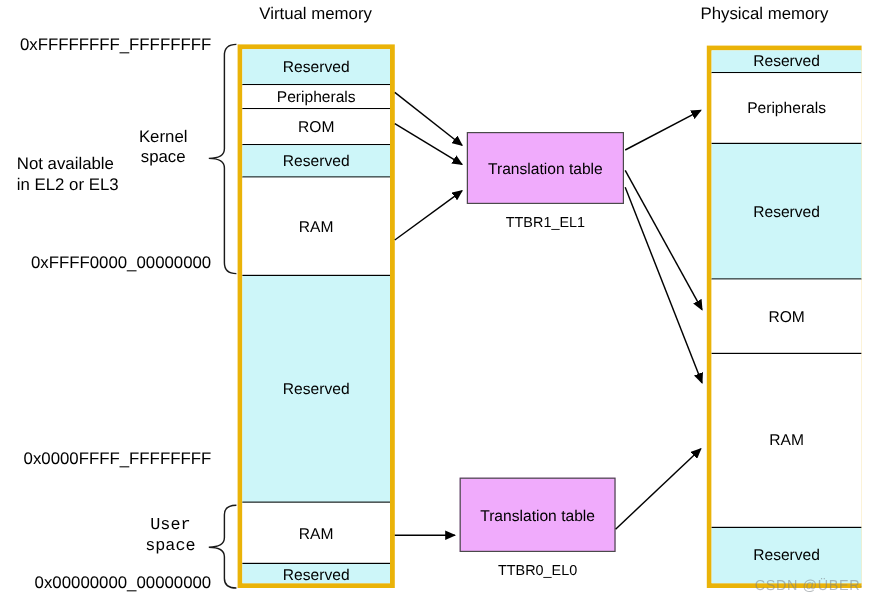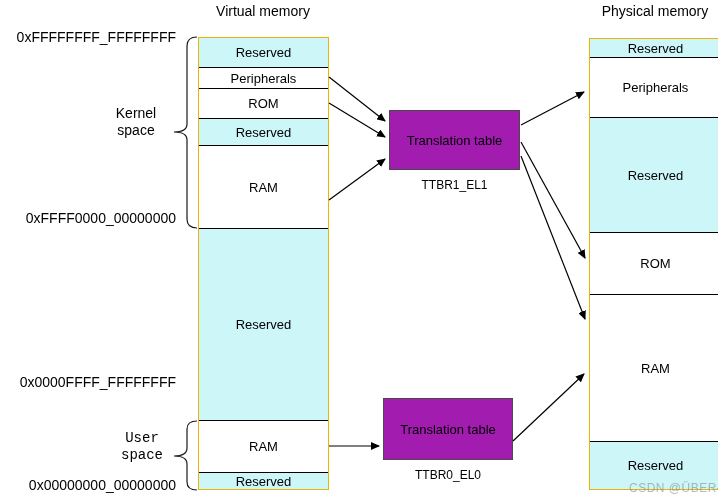--- a/index.html
+++ b/index.html
@@ -2,45 +2,45 @@
 <html style="--cyan: #cdf6f9;"><head>
 <meta charset="utf-8">
 <style>
   html,body{margin:0;padding:0;background:#ffffff;}
   #diagram{
     position:relative;width:718px;height:502px;
     font-family:"Liberation Sans","DejaVu Sans",sans-serif;
     color:#000;overflow:hidden;background:#fff;
   }
   .col-title{position:absolute;font-size:14px;text-align:center;white-space:nowrap;}
-  .mem-column{position:absolute;border:1px solid #eab308;box-sizing:border-box;display:flex;flex-direction:column;background:#fff;}
+  .mem-column{position:absolute;border:4px solid #eab308;box-sizing:border-box;display:flex;flex-direction:column;background:#fff;}
   .mem-block{box-sizing:border-box;border-bottom:1px solid #000;display:flex;align-items:center;justify-content:center;font-size:13px;}
   .mem-block:last-child{border-bottom:none;}
   .mem-block.cyan{background:var(--cyan,#cdf6f9);}
   .mem-block.white{background:#ffffff;}
   .tt-box{
-    position:absolute;background:#a21caf;border:1px solid #4a4a4a;box-sizing:border-box;
+    position:absolute;background:#f0abfc;border:1px solid #4a4a4a;box-sizing:border-box;
     display:flex;align-items:center;justify-content:center;font-size:13px;
   }
   .tt-label{position:absolute;font-size:12px;text-align:center;white-space:nowrap;}
   .addr{position:absolute;left:0;width:176px;text-align:right;font-size:14px;white-space:nowrap;}
   .side-note{position:absolute;font-size:14px;line-height:17px;white-space:pre-line;}
   #svg-overlay{position:absolute;left:0;top:0;pointer-events:none;}
   #watermark{
     position:absolute;left:629px;top:481px;font-size:12px;letter-spacing:0.5px;
     color:rgba(120,130,135,0.55);white-space:nowrap;
   }
 </style>
 </head>
 <body>
 
 <div id="diagram">
 
   <div class="col-title" style="left:195px;top:3px;width:136px;">Virtual memory</div>
-  <div class="col-title" style="left:587px;top:3px;width:136px;">Physical memory</div>
+  <div class="col-title" style="left:569px;top:3px;width:136px;">Physical memory</div>
 
   <div class="mem-column" style="left:198px;top:37px;width:131px;height:453px;">
     <div class="mem-block cyan" style="height:30px;">
         <span>Reserved</span>
       </div>
     <div class="mem-block white" style="height:21px;">
         <span>Peripherals</span>
       </div>
     <div class="mem-block white" style="height:30px;">
         <span>ROM</span>
@@ -93,20 +93,22 @@
   </div>
   <div class="tt-label" style="left:383px;top:468px;width:130px;">TTBR0_EL0</div>
 
   <div class="addr" style="top:29px;">0xFFFFFFFF_FFFFFFFF</div>
   <div class="addr" style="top:210px;">0xFFFF0000_00000000</div>
   <div class="addr" style="top:374px;">0x0000FFFF_FFFFFFFF</div>
   <div class="addr" style="top:477px;">0x00000000_00000000</div>
 
   <div class="side-note" style="left:105px;top:105px;width:62px;text-align:center;">Kernel
 space</div>
+  <div class="side-note" style="left:14px;top:128px;width:100px;text-align:left;">Not available
+in EL2 or EL3</div>
   <div class="side-note" style="left:118px;top:430px;width:48px;text-align:center;font-family:Liberation Mono, monospace;">User
 space</div>
 
   <svg id="svg-overlay" width="726" height="502" viewBox="0 0 726 502">
     <defs>
       <marker id="arw" markerWidth="10" markerHeight="8" refX="8" refY="4" orient="auto" markerUnits="userSpaceOnUse">
         <path d="M0,0 L9,4 L0,8 z" fill="#000"></path>
       </marker>
     </defs>
     <g stroke="#000" stroke-width="1.2" fill="none">

